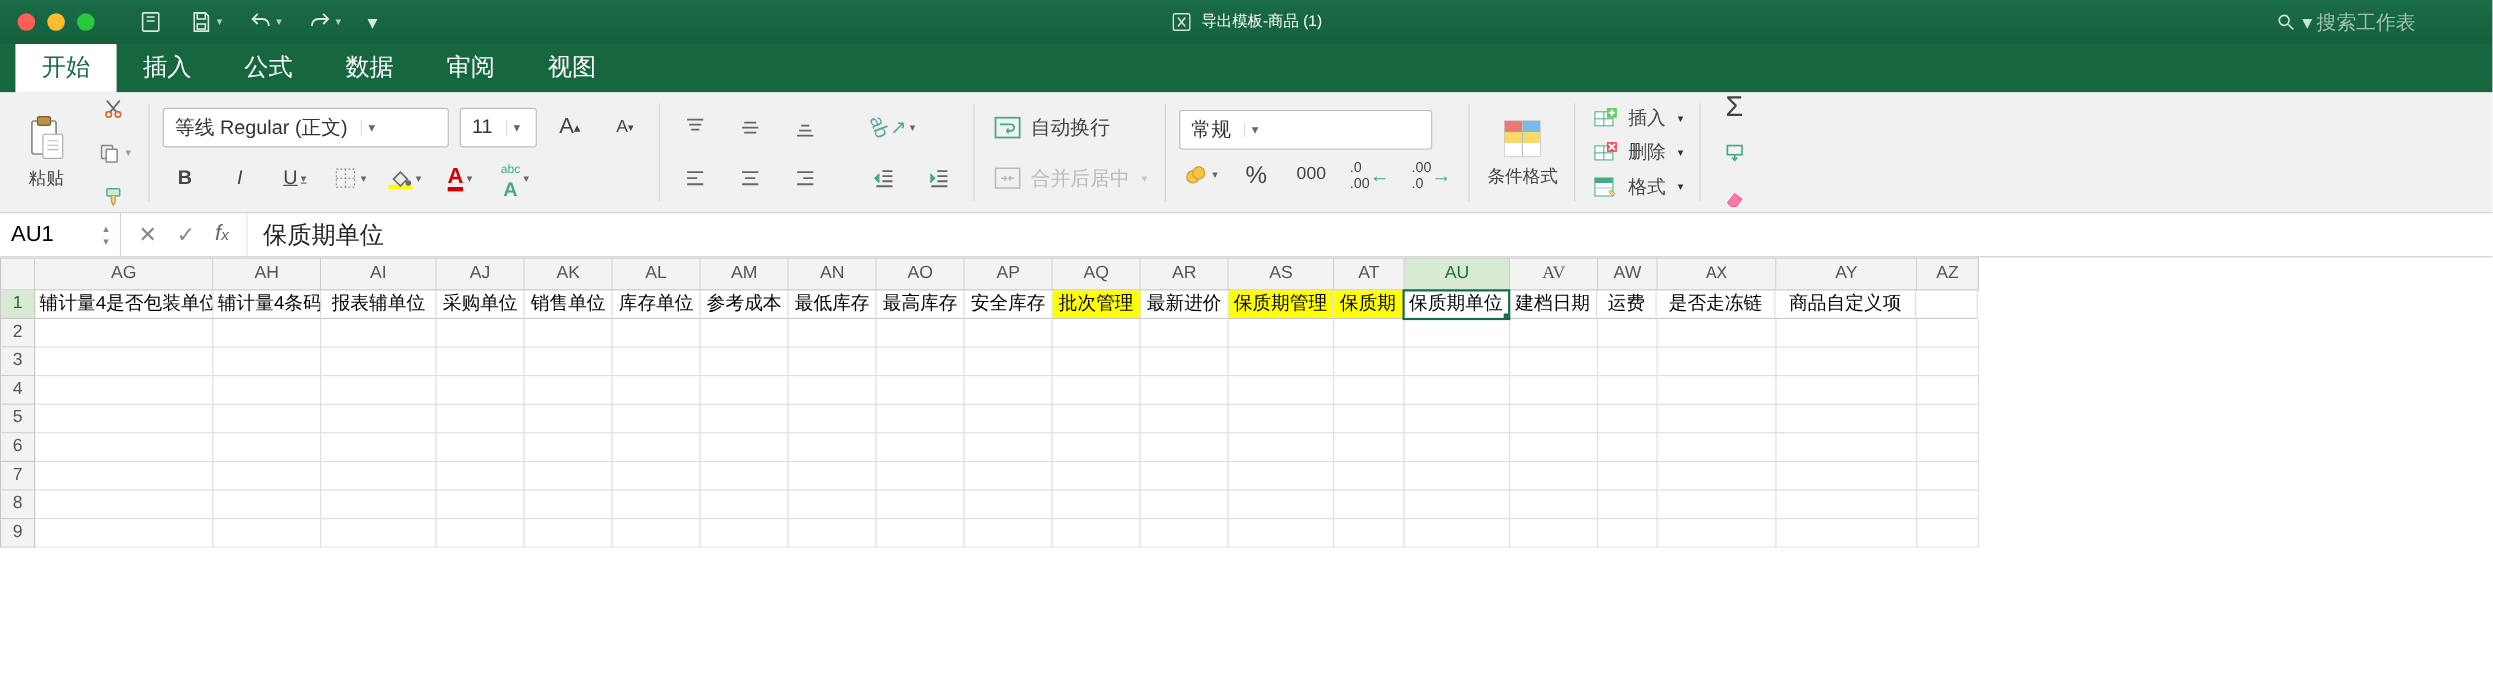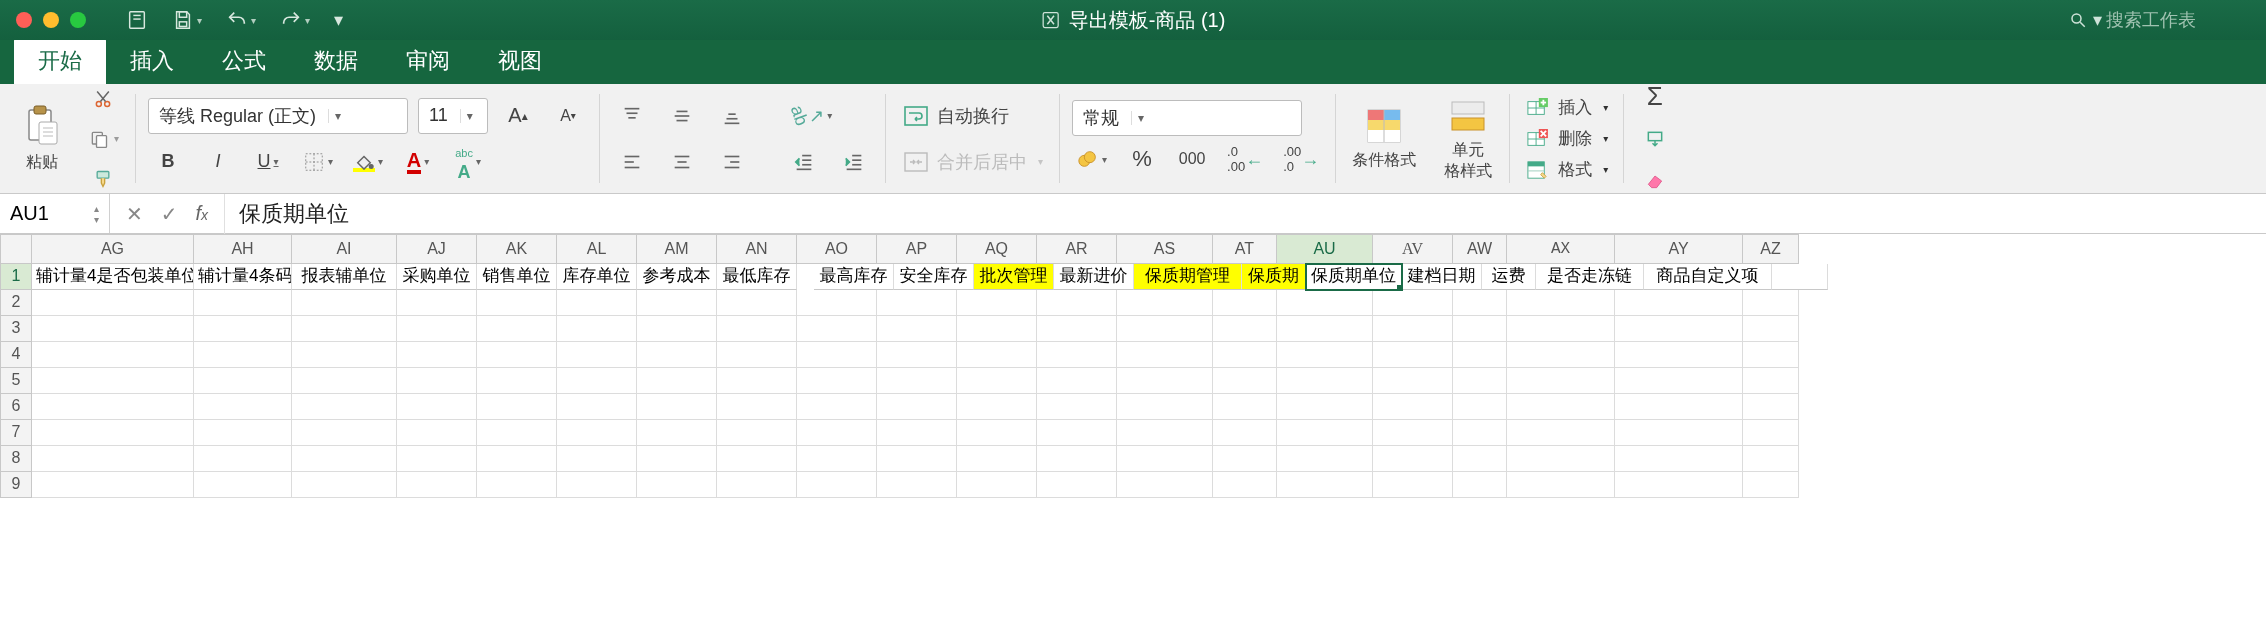--- a/index.html
+++ b/index.html
@@ -11,21 +11,21 @@
     display: flex; align-items: center; color: #fff; position: relative;
   }
   .traffic { display: flex; gap: 11px; padding-left: 16px; align-items: center; }
   .dot { width: 16px; height: 16px; border-radius: 50%; }
   .dot.red { background: #ff5f57; }
   .dot.yel { background: #ffbd2e; }
   .dot.grn { background: #28c940; }
   .qat { display: flex; gap: 24px; padding-left: 40px; align-items: center; color: #d8e8df; }
   .qat .ic { display: inline-flex; align-items:center; }
   .caret { font-size: 10px; margin-left: 3px; opacity: 0.8;}
-  .title { position: absolute; left: 50%; transform: translateX(-50%); display:flex; align-items:center; gap:8px; font-size: 20px; }
+  .title { position: absolute; left: 50%; transform: translateX(-50%); display:flex; align-items:center; gap:8px; font-size: 14px; }
   .title .xic { color: #cfe; }
   .search { margin-left: auto; padding-right: 20px; display:flex; align-items:center; gap:6px; color:#cfe3d9; font-size:18px; }
   .search input { background: transparent; border:none; color:#cfe3d9; font-size:18px; width:140px; }
   .search input::placeholder { color:#9fc2b0; }
 
   
   .tabs { height: 44px; background: #16663f; display:flex; align-items:flex-end; padding-left: 14px; gap: 0; color:#fff;}
   .tab { padding: 9px 24px 8px; font-size: 22px; cursor:pointer; }
   .tab.active { background: #fff; color: #1a6b47; border-radius: 4px 4px 0 0; }
 
@@ -369,28 +369,20 @@
         <svg width="40" height="40" viewBox="0 0 40 40">
             <rect x="4" y="4" width="32" height="32" fill="#fff" stroke="#bbb"></rect>
             <rect x="4" y="4" width="16" height="10" fill="#e77"></rect>
             <rect x="20" y="4" width="16" height="10" fill="#7be"></rect>
             <rect x="4" y="14" width="32" height="10" fill="#f7d96c"></rect>
             <rect x="4" y="24" width="32" height="12" fill="#fff"></rect>
             <line x1="20" y1="4" x2="20" y2="36" stroke="#bbb"></line>
           </svg>
         <span class="lbl">条件格式</span>
       </div>
-      <div class="bigbtn">
-        <svg width="40" height="40" viewBox="0 0 40 40">
-            <rect x="4" y="6" width="32" height="12" fill="#ececec" stroke="#bbb"></rect>
-            <rect x="4" y="22" width="32" height="12" fill="#f4c542" stroke="#c9922a"></rect>
-          </svg>
-        <span class="lbl" style="white-space:pre; text-align:center;">单元
-格样式</span>
-      </div>
     </div>
   </div>
 
   <div class="group cells-group">
     <div class="stack" style="gap:4px;">
       <div class="cells-item">
         <svg width="22" height="20" viewBox="0 0 24 22">
             <rect x="2" y="4" width="18" height="14" fill="#fff" stroke="#4a8"></rect>
             <line x1="2" y1="11" x2="20" y2="11" stroke="#4a8"></line>
             <line x1="11" y1="4" x2="11" y2="18" stroke="#4a8"></line>
@@ -491,25 +483,25 @@
       <div class="gridrow row1">
         <div class="rh sel">1</div>
         <div class="cell" style="width: 162px;">辅计量4是否包装单位</div>
         <div class="cell" style="width: 98px;">辅计量4条码</div>
         <div class="cell" style="width: 105px;">报表辅单位</div>
         <div class="cell" style="width: 80px;">采购单位</div>
         <div class="cell" style="width: 80px;">销售单位</div>
         <div class="cell" style="width: 80px;">库存单位</div>
         <div class="cell" style="width: 80px;">参考成本</div>
         <div class="cell" style="width: 80px;">最低库存</div>
-        <div class="cell" style="width: 80px; margin-left: 17px;">最高库存</div>
+        <div class="cell" style="width: 80px;">最高库存</div>
         <div class="cell" style="width: 80px;">安全库存</div>
         <div class="cell hl" style="width: 80px;">批次管理</div>
         <div class="cell" style="width: 80px;">最新进价</div>
-        <div class="cell hl" style="width: 108px;">保质期管理</div>
+        <div class="cell hl" style="width: 95px;">保质期管理</div>
         <div class="cell hl" style="width: 64px;">保质期</div>
         <div class="cell selected" style="width: 96px;">保质期单位</div>
         <div class="cell" style="width: 80px;">建档日期</div>
         <div class="cell" style="width: 54px;">运费</div>
         <div class="cell" style="width: 108px;">是否走冻链</div>
         <div class="cell" style="width: 128px;">商品自定义项</div>
         <div class="cell" style="width: 56px;"></div>
       </div>
       <div class="gridrow">
         <div class="rh">2</div>

